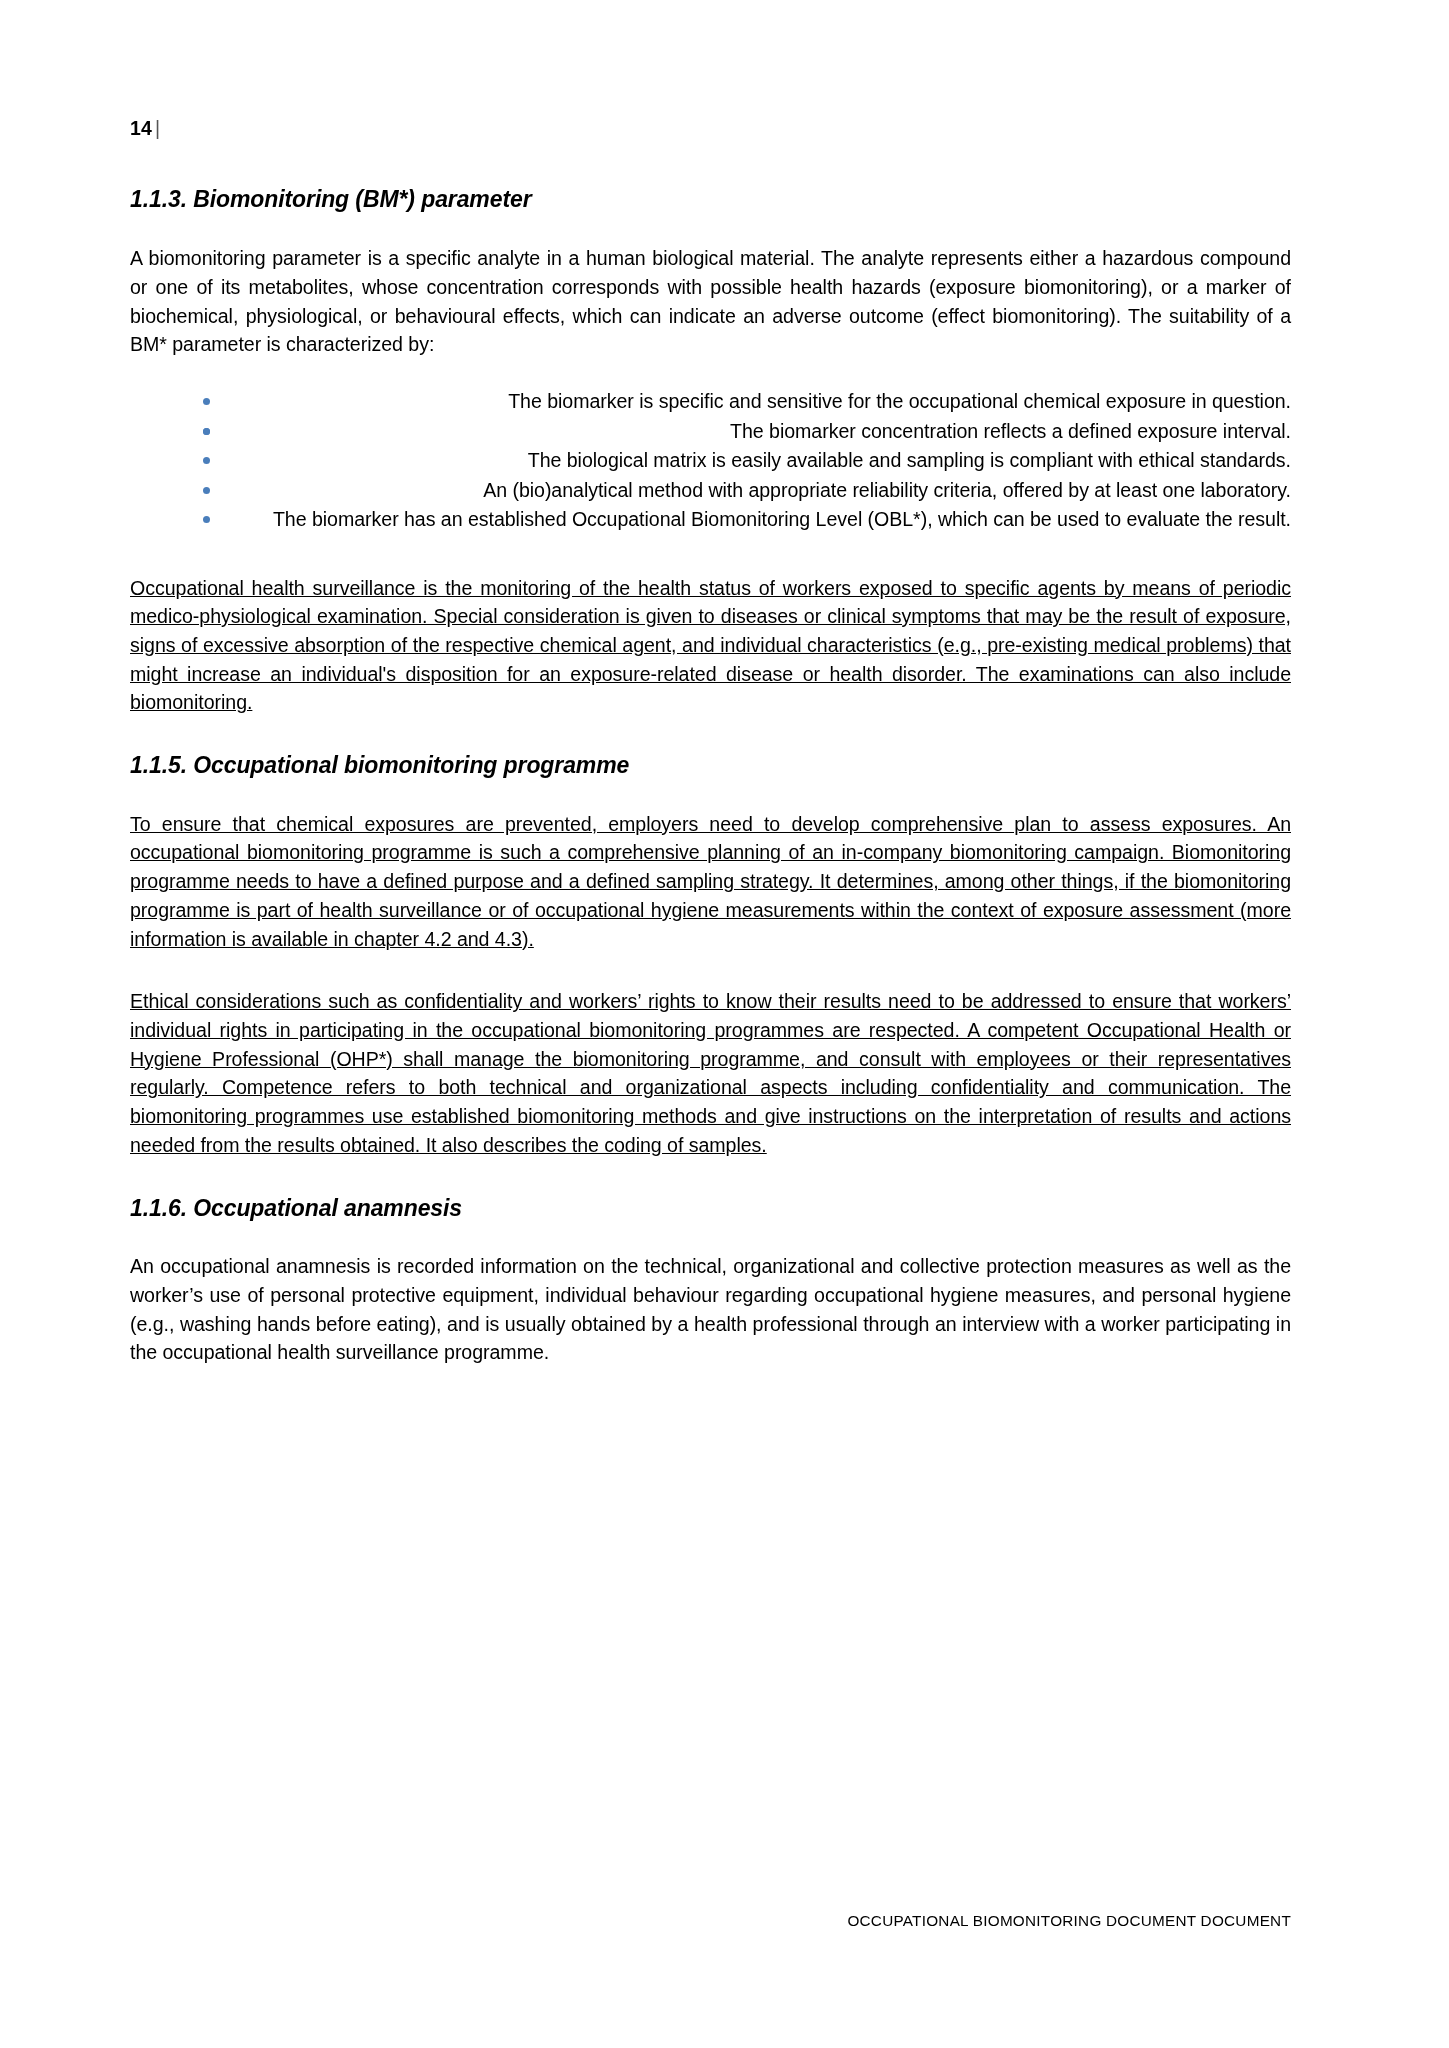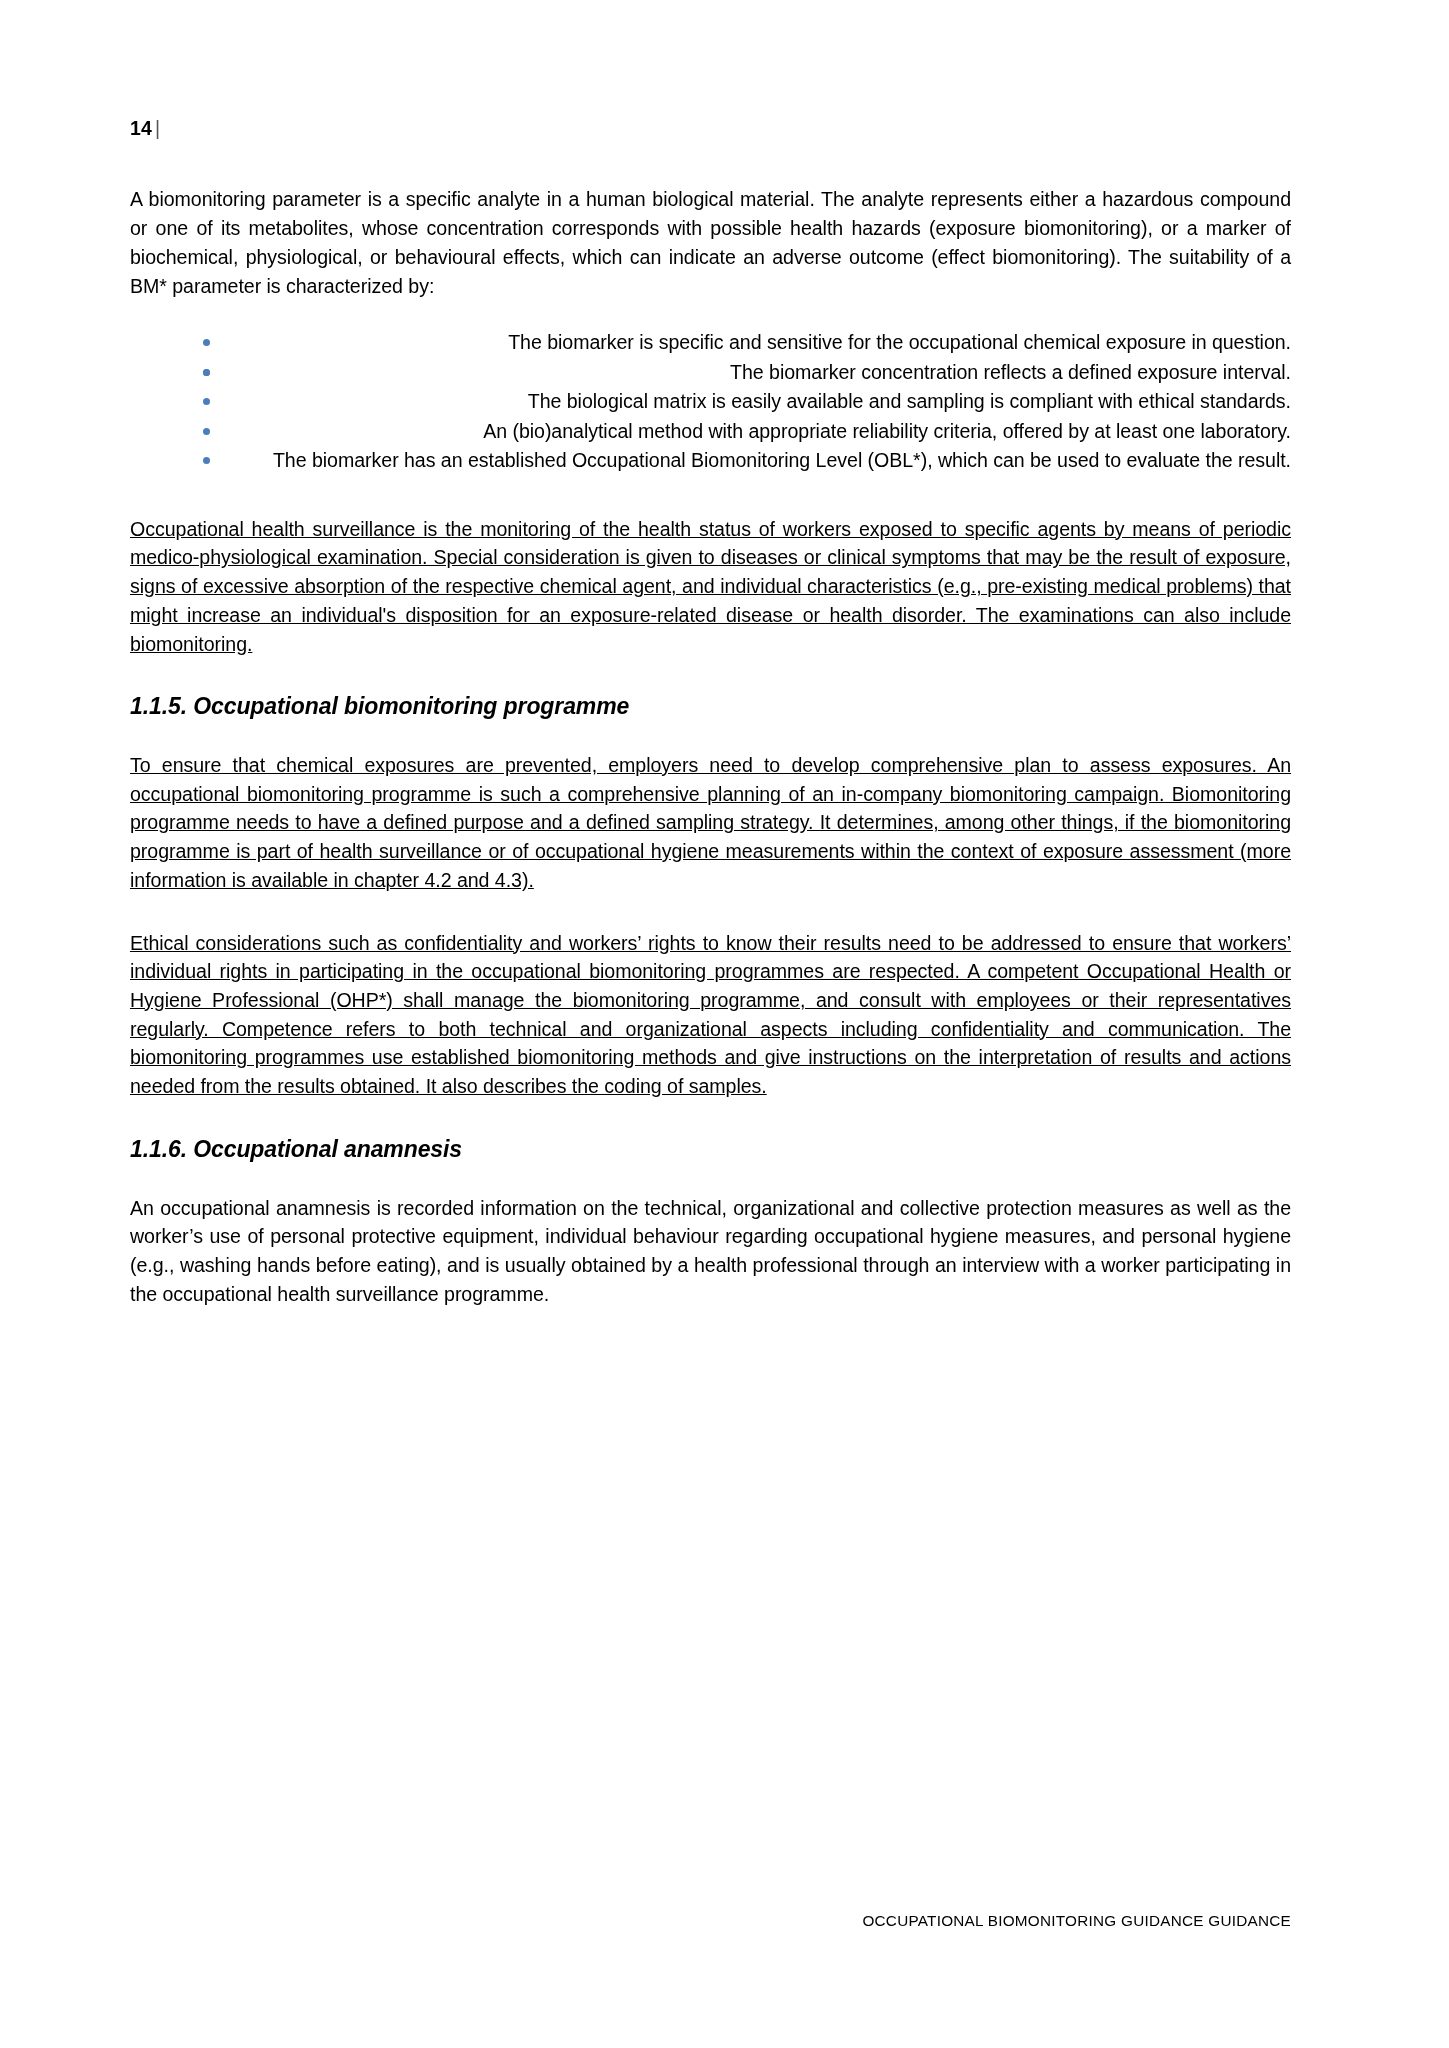--- a/index.html
+++ b/index.html
@@ -108,20 +108,21 @@
 </style>
 </head>
 <body>
 
 <div class="page">
 
   <div class="folio">
     <span>14</span><span class="rule">|</span>
   </div>
 
+  <h2 class="sec">1.1.3. Biomonitoring (BM*) parameter</h2>
 
   <p class="body">A biomonitoring parameter is a specific analyte in a human biological material. The analyte represents either a hazardous compound or one of its metabolites, whose concentration corresponds with possible health hazards (exposure biomonitoring), or a marker of biochemical, physiological, or behavioural effects, which can indicate an adverse outcome (effect biomonitoring). The suitability of a BM* parameter is characterized by:</p>
 
   <div class="list-block">
     <ul class="bullets">
       <li>
         <span class="dot"></span>
         <span>The biomarker is specific and sensitive for the occupational chemical exposure in question.</span>
       </li>
       <li>
@@ -148,15 +149,15 @@
 
   <p class="body tight">Occupational health surveillance is the monitoring of the health status of workers exposed to specific agents by means of periodic medico-physiological examination. Special consideration is given to diseases or clinical symptoms that may be the result of exposure, signs of excessive absorption of the respective chemical agent, and individual characteristics (e.g., pre-existing medical problems) that might increase an individual's disposition for an exposure-related disease or health disorder. The examinations can also include biomonitoring.</p>
 
   <h2 class="sec">1.1.5. Occupational biomonitoring programme</h2>
   <p class="body tight">To ensure that chemical exposures are prevented, employers need to develop comprehensive plan to assess exposures.  An occupational biomonitoring programme is such a comprehensive planning of an in-company biomonitoring campaign. Biomonitoring programme needs to have a defined purpose and a defined sampling strategy. It determines, among other things, if the biomonitoring programme is part of health surveillance or of occupational hygiene measurements within the context of exposure assessment (more information is available in chapter 4.2 and 4.3).</p>
   <p class="body tight">Ethical considerations such as confidentiality and workers’ rights to know their results need to be addressed to ensure that workers’ individual rights in participating in the occupational biomonitoring programmes are respected. A competent Occupational Health or Hygiene Professional (OHP*) shall manage the biomonitoring programme, and consult with employees or their representatives regularly. Competence refers to both technical and organizational aspects including confidentiality and communication. The biomonitoring programmes use established biomonitoring methods and give instructions on the interpretation of results and actions needed from the results obtained. It also describes the coding of samples.</p>
 
   <h2 class="sec">1.1.6. Occupational anamnesis</h2>
   <p class="body last">An occupational anamnesis is recorded information on the technical, organizational and collective protection measures as well as the worker’s use of personal protective equipment, individual behaviour regarding occupational hygiene measures, and personal hygiene (e.g., washing hands before eating), and is usually obtained by a health professional through an interview with a worker participating in the occupational health surveillance programme.</p>
 
-  <div class="footer">OCCUPATIONAL BIOMONITORING GUIDANCE GUIDANCE</div>
+  <div class="footer">OCCUPATIONAL BIOMONITORING DOCUMENT DOCUMENT</div>
 
 </div>
 
 </body></html>

